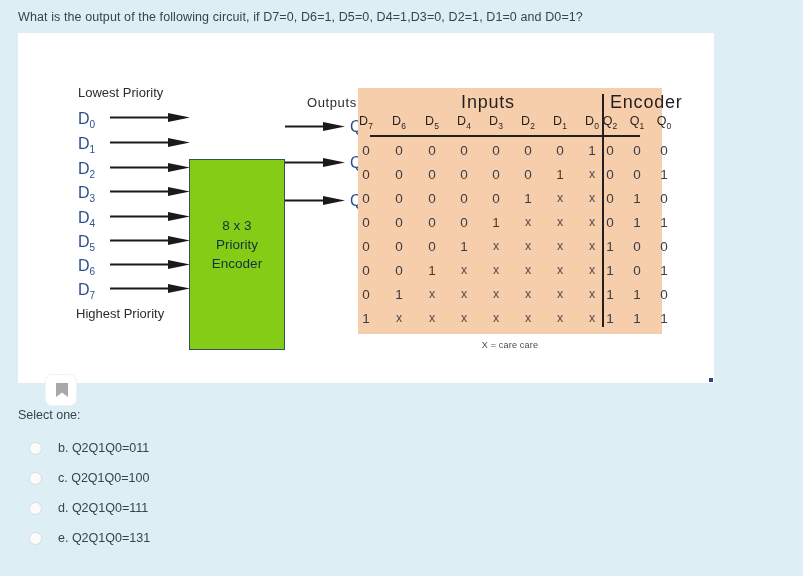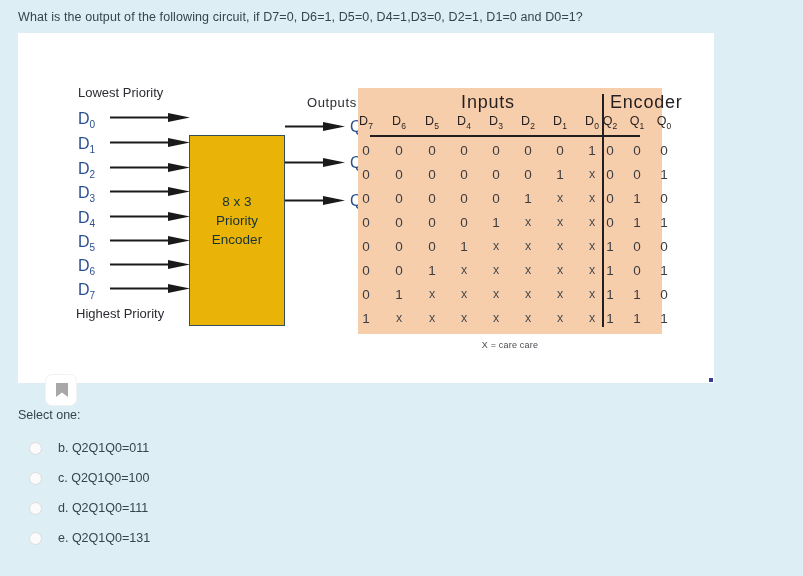--- a/index.html
+++ b/index.html
@@ -59,24 +59,24 @@
     color: #2b2b33;
     white-space: nowrap;
   }
   #lowest-priority-label { left: 22px; top: 0px; }
   #highest-priority-label { left: 20px; top: 221px; }
   #output-caption { left: 251px; top: 10px; letter-spacing: 0.6px; }
 
   #encoder-block {
     position: absolute;
     left: 133px;
-    top: 50px;
+    top: 74px;
     width: 96px;
     height: 191px;
-    background: #eab308;
+    background: #84cc16;
     border: 1.5px solid #34505c;
     box-sizing: border-box;
   }
   #encoder-block-text {
     position: absolute;
     left: 0;
     right: 0;
     top: 56px;
     text-align: center;
     font-size: 13.5px;

